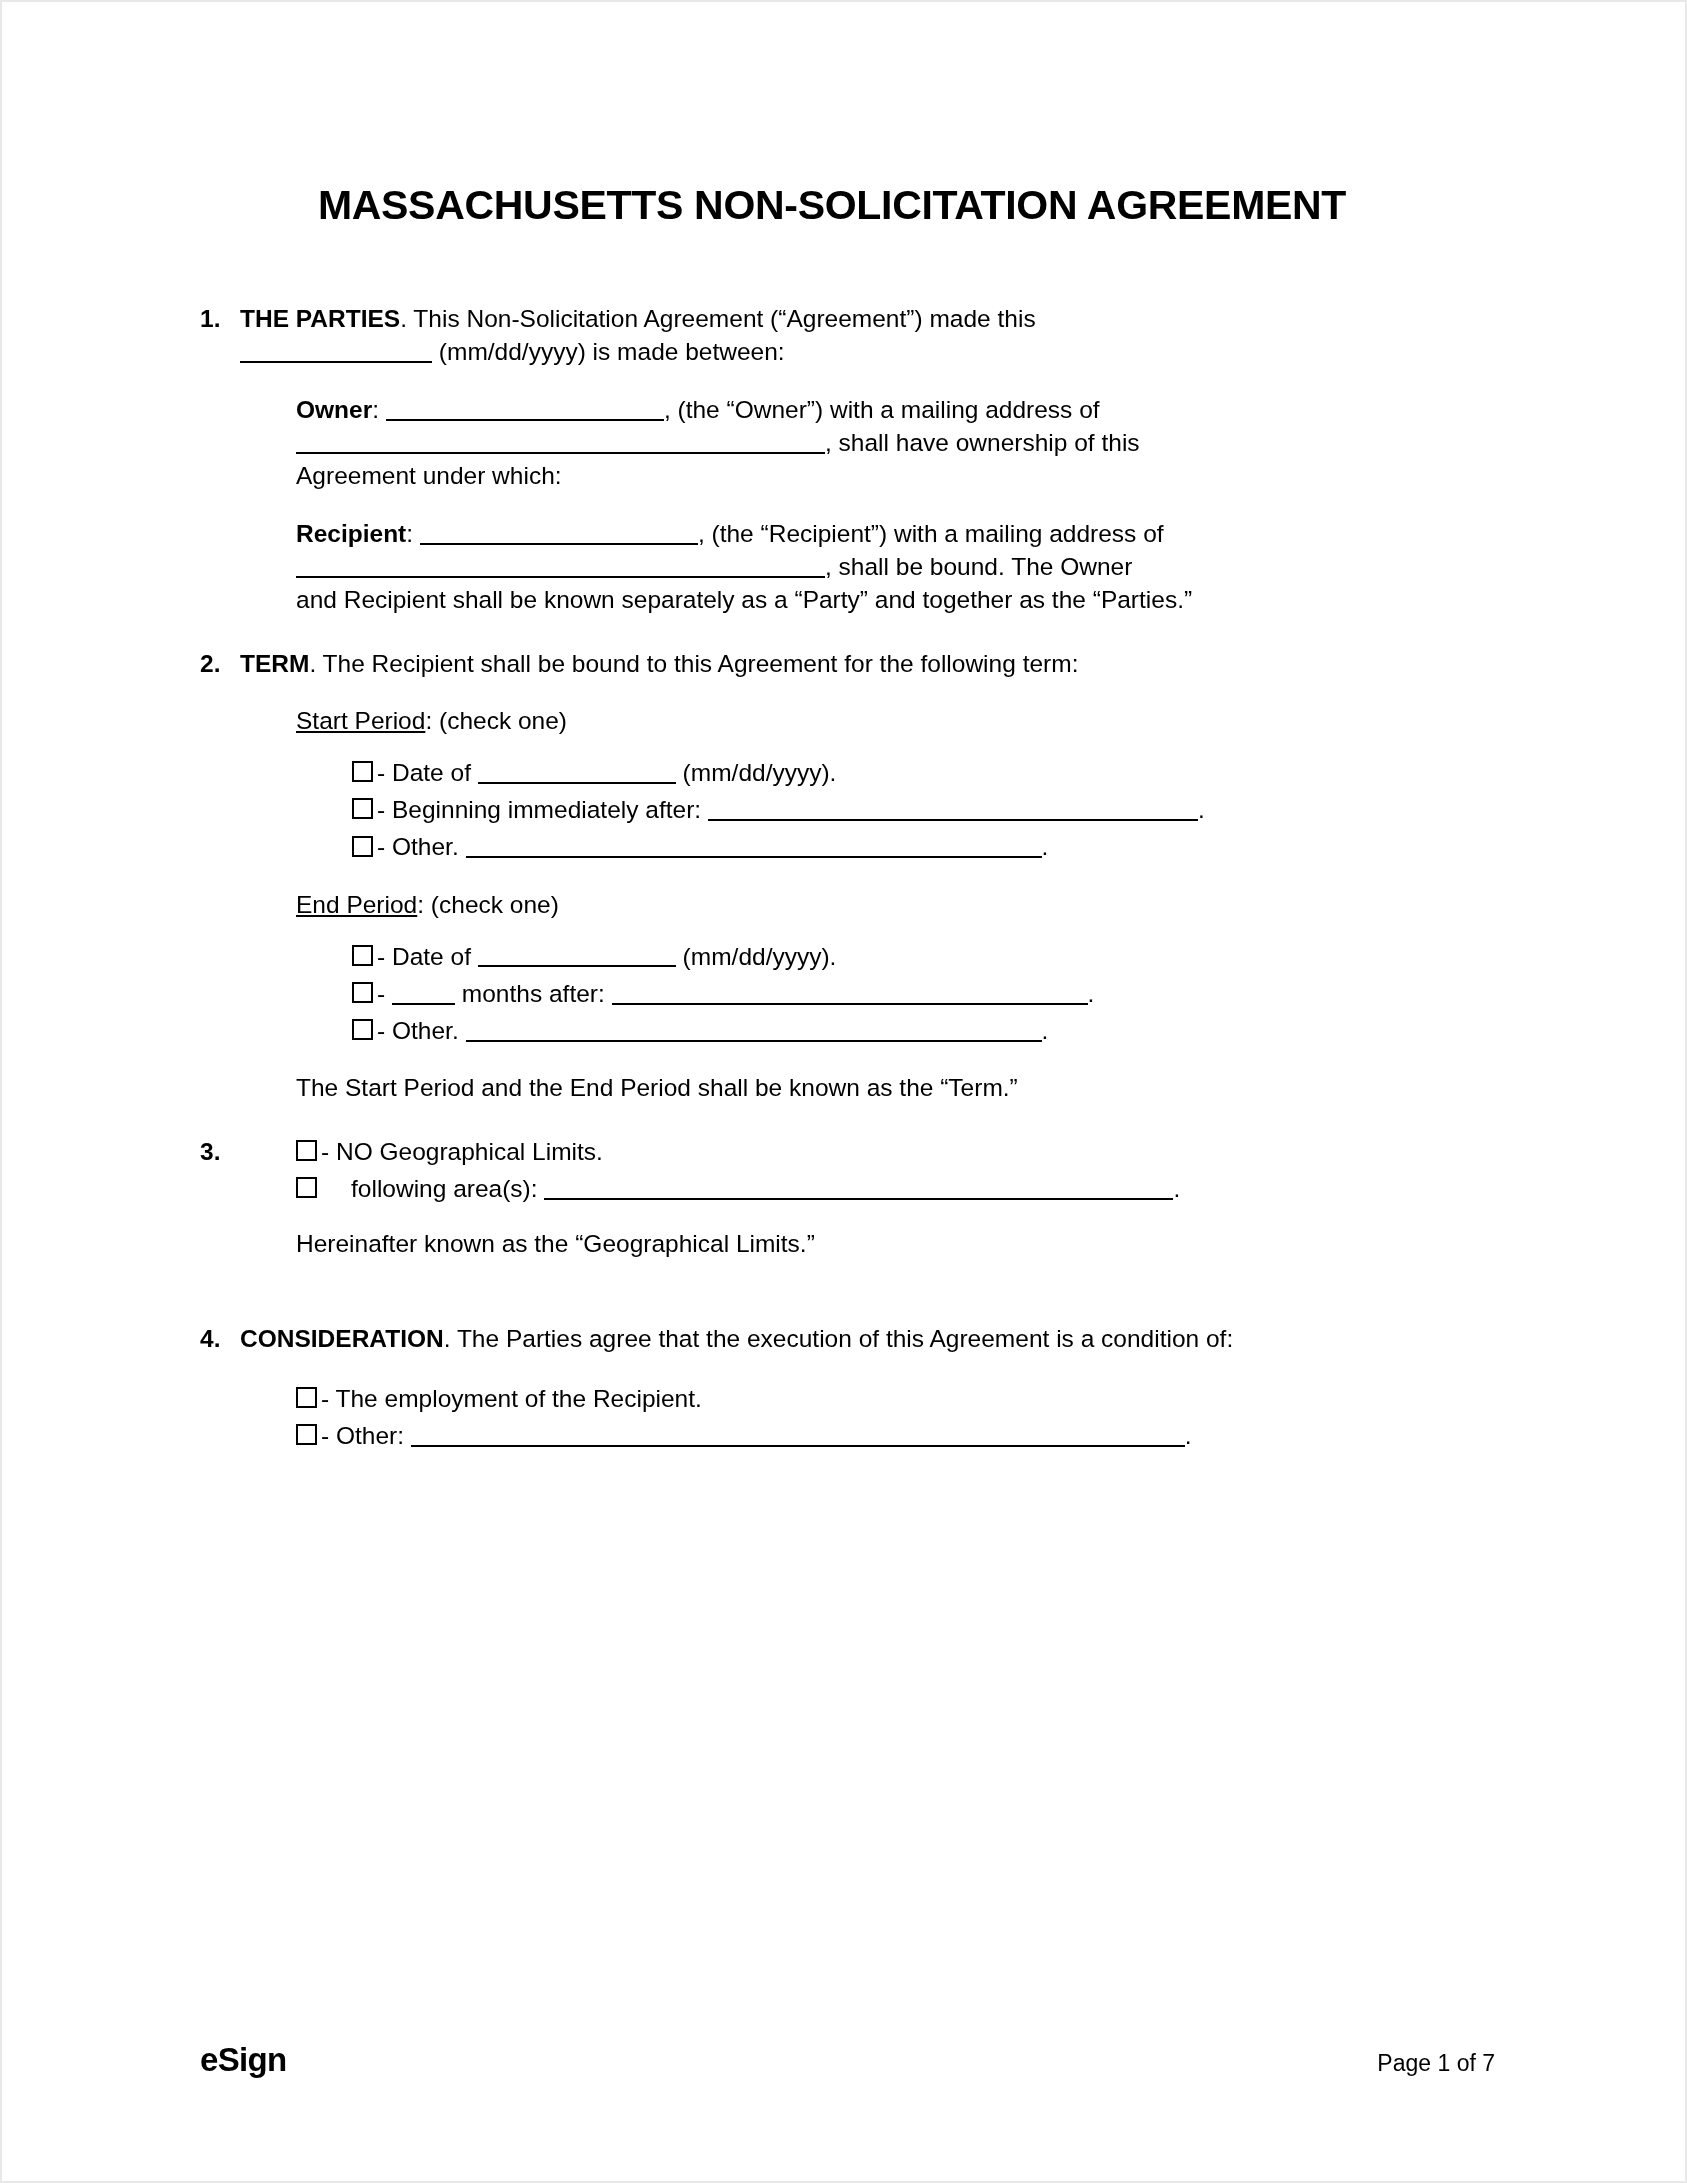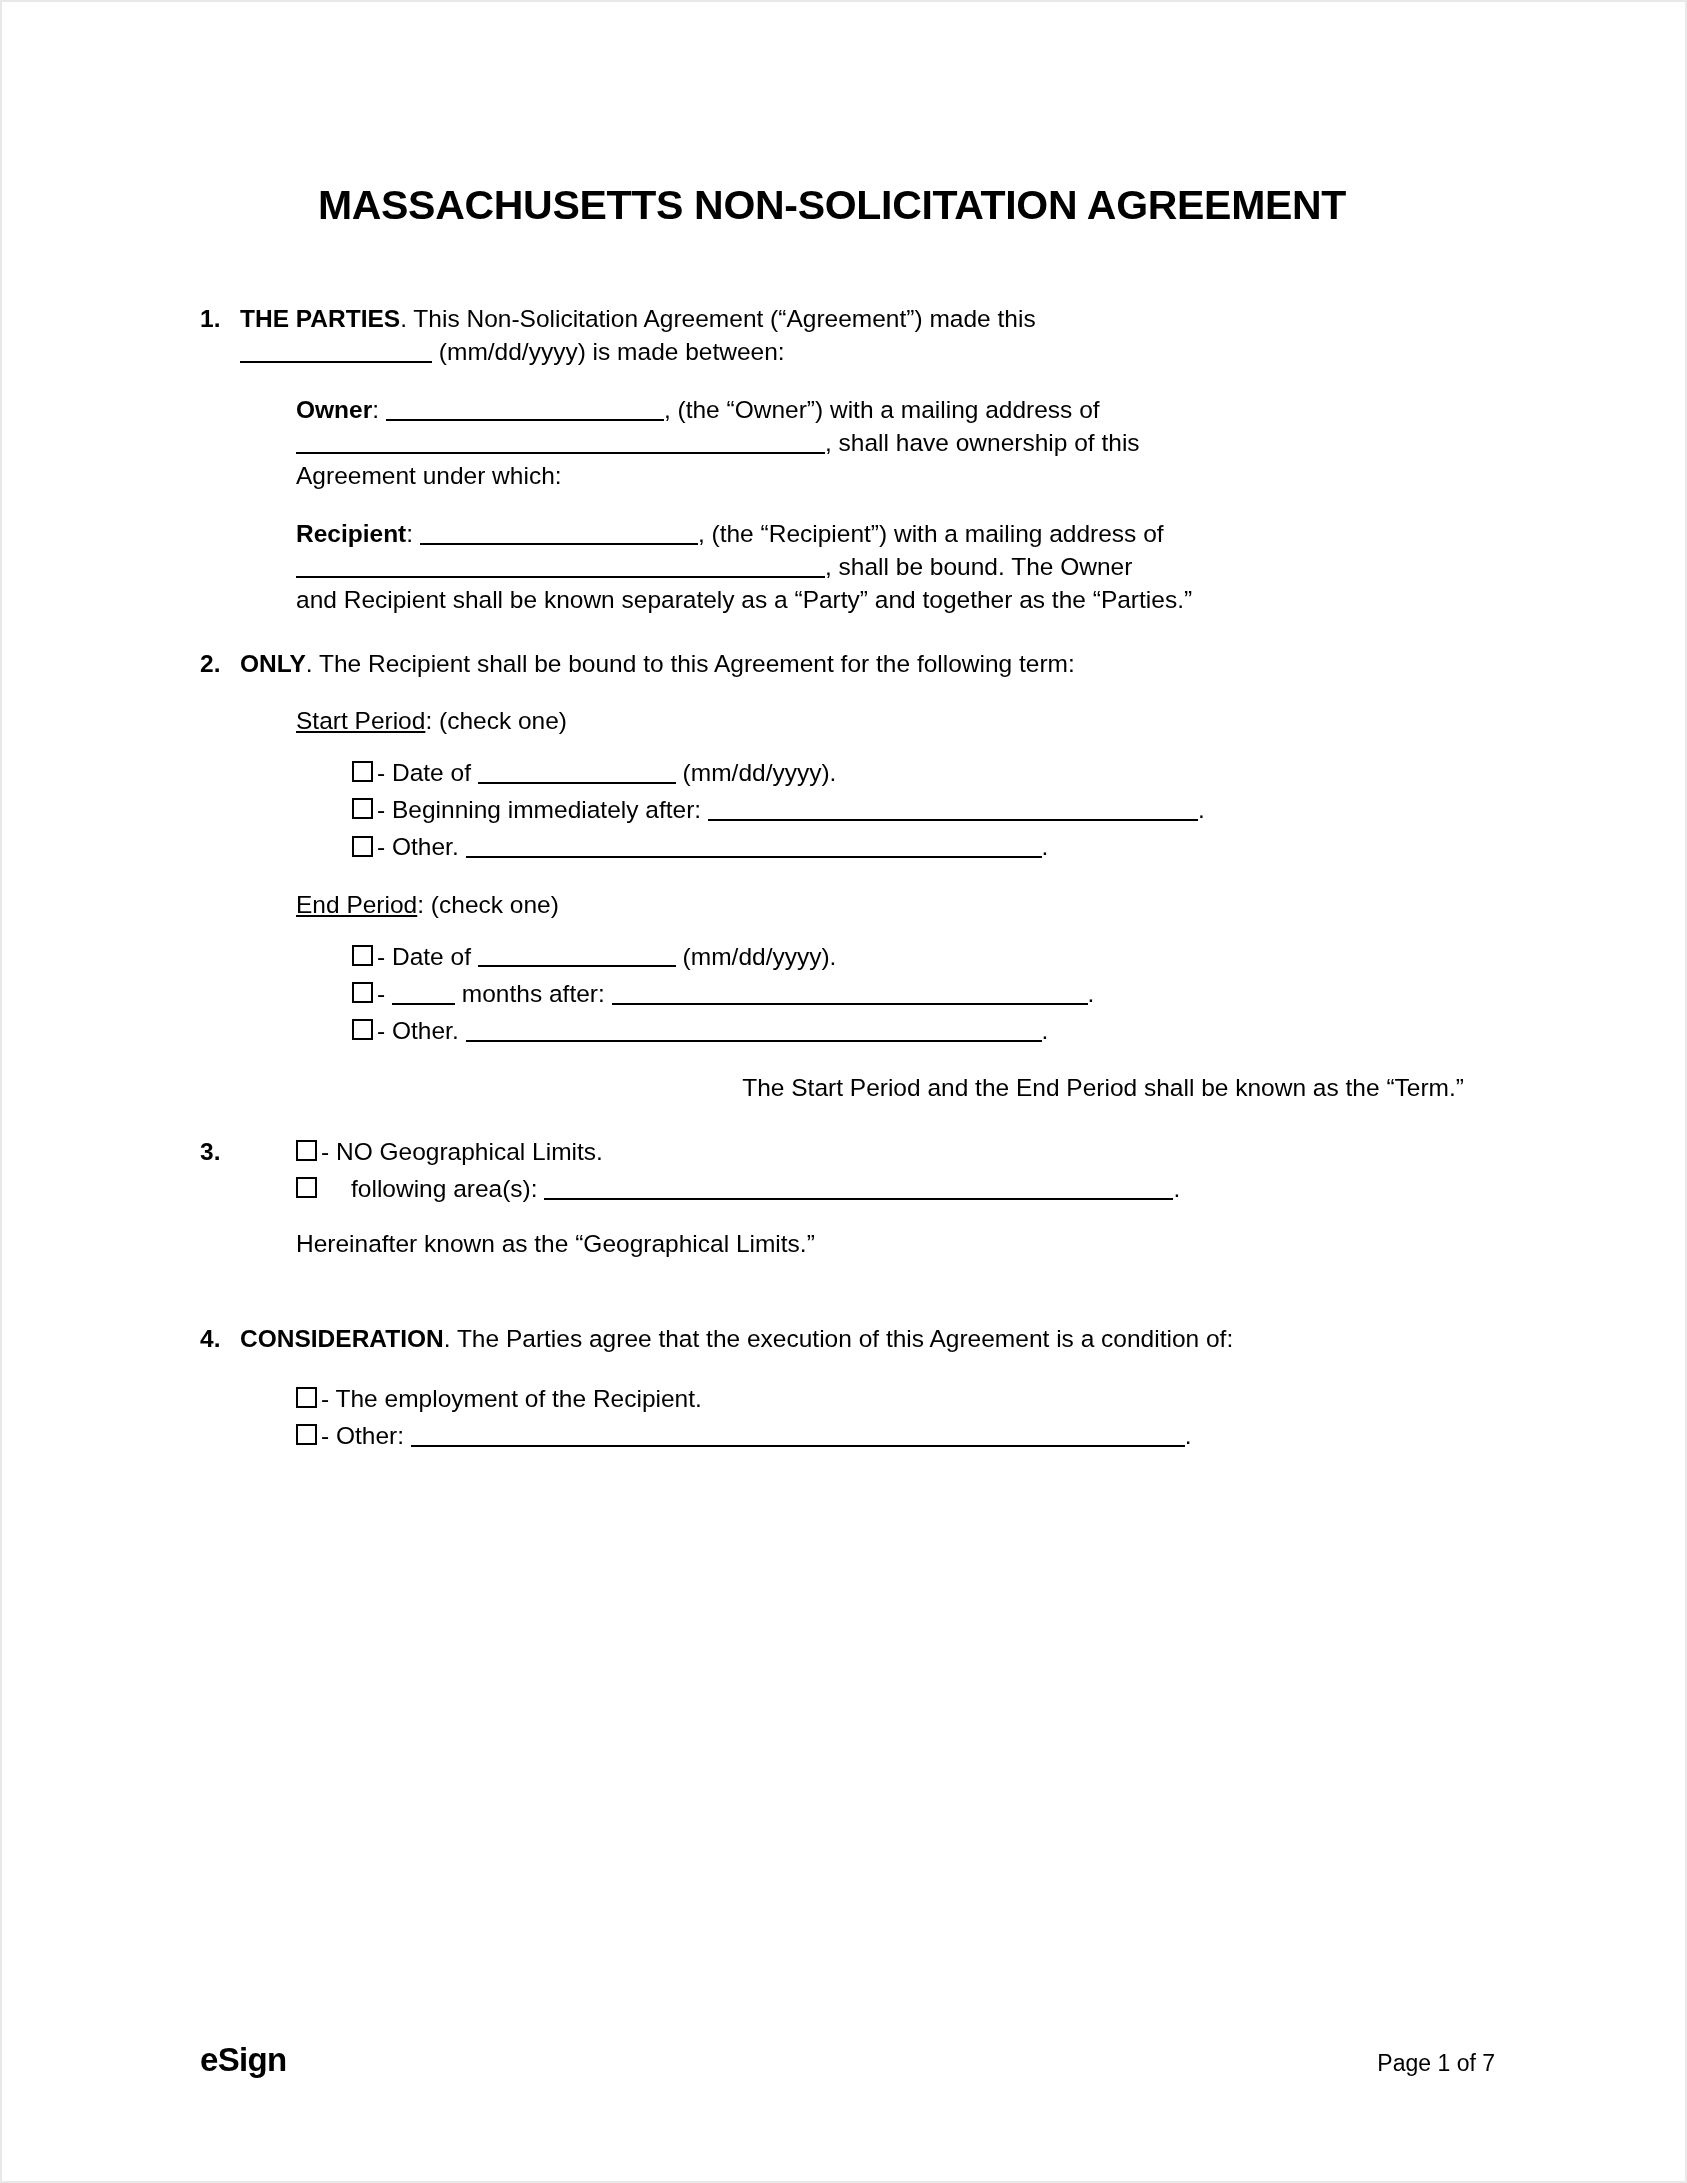--- a/index.html
+++ b/index.html
@@ -147,21 +147,21 @@
         <span class="sec-head">Recipient</span><span>:</span>
         <span class="line ln-name"></span><span>, (the “Recipient”) with a mailing address of</span><br>
         <span class="line ln-addr-r"></span><span>, shall be bound. The Owner</span><br>
         <span>and Recipient shall be known separately as a “Party” and together as the “Parties.”</span>
       </div>
     </div>
 
     <div class="section sp-sec">
       <span class="num">2.</span>
       <div class="blk">
-        <span class="sec-head">ONLY</span><span>. The Recipient shall be bound to this Agreement for the following term:</span>
+        <span class="sec-head">TERM</span><span>. The Recipient shall be bound to this Agreement for the following term:</span>
       </div>
 
       <div class="blk indent1 sp-para">
         <span class="underline-lbl">Start Period</span><span>: (check one)</span>
       </div>
 
       <div class="cb-list" style="margin-top:18.5px; margin-left:112px;">
         <div class="cb-row">
           <span class="checkbox"></span>
           <span class="cb-text">
@@ -210,21 +210,21 @@
         </div>
         <div class="cb-row">
           <span class="checkbox"></span>
           <span class="cb-text">
             <span>- Other.</span>
             <span class="line ln-long2"></span><span>.</span>
           </span>
         </div>
       </div>
 
-      <div class="blk indent1 sp-para" style="text-align:right;">The Start Period and the End Period shall be known as the “Term.”</div>
+      <div class="blk indent1 sp-para" style="">The Start Period and the End Period shall be known as the “Term.”</div>
     </div>
 
     <div class="section sp-sec">
       <span class="num">3.</span>
 
       <div class="cb-list" style="margin-top:20px; margin-left:56px;">
         <div class="cb-row">
           <span class="checkbox"></span>
           <span class="cb-text">- NO Geographical Limits.</span>
         </div>

